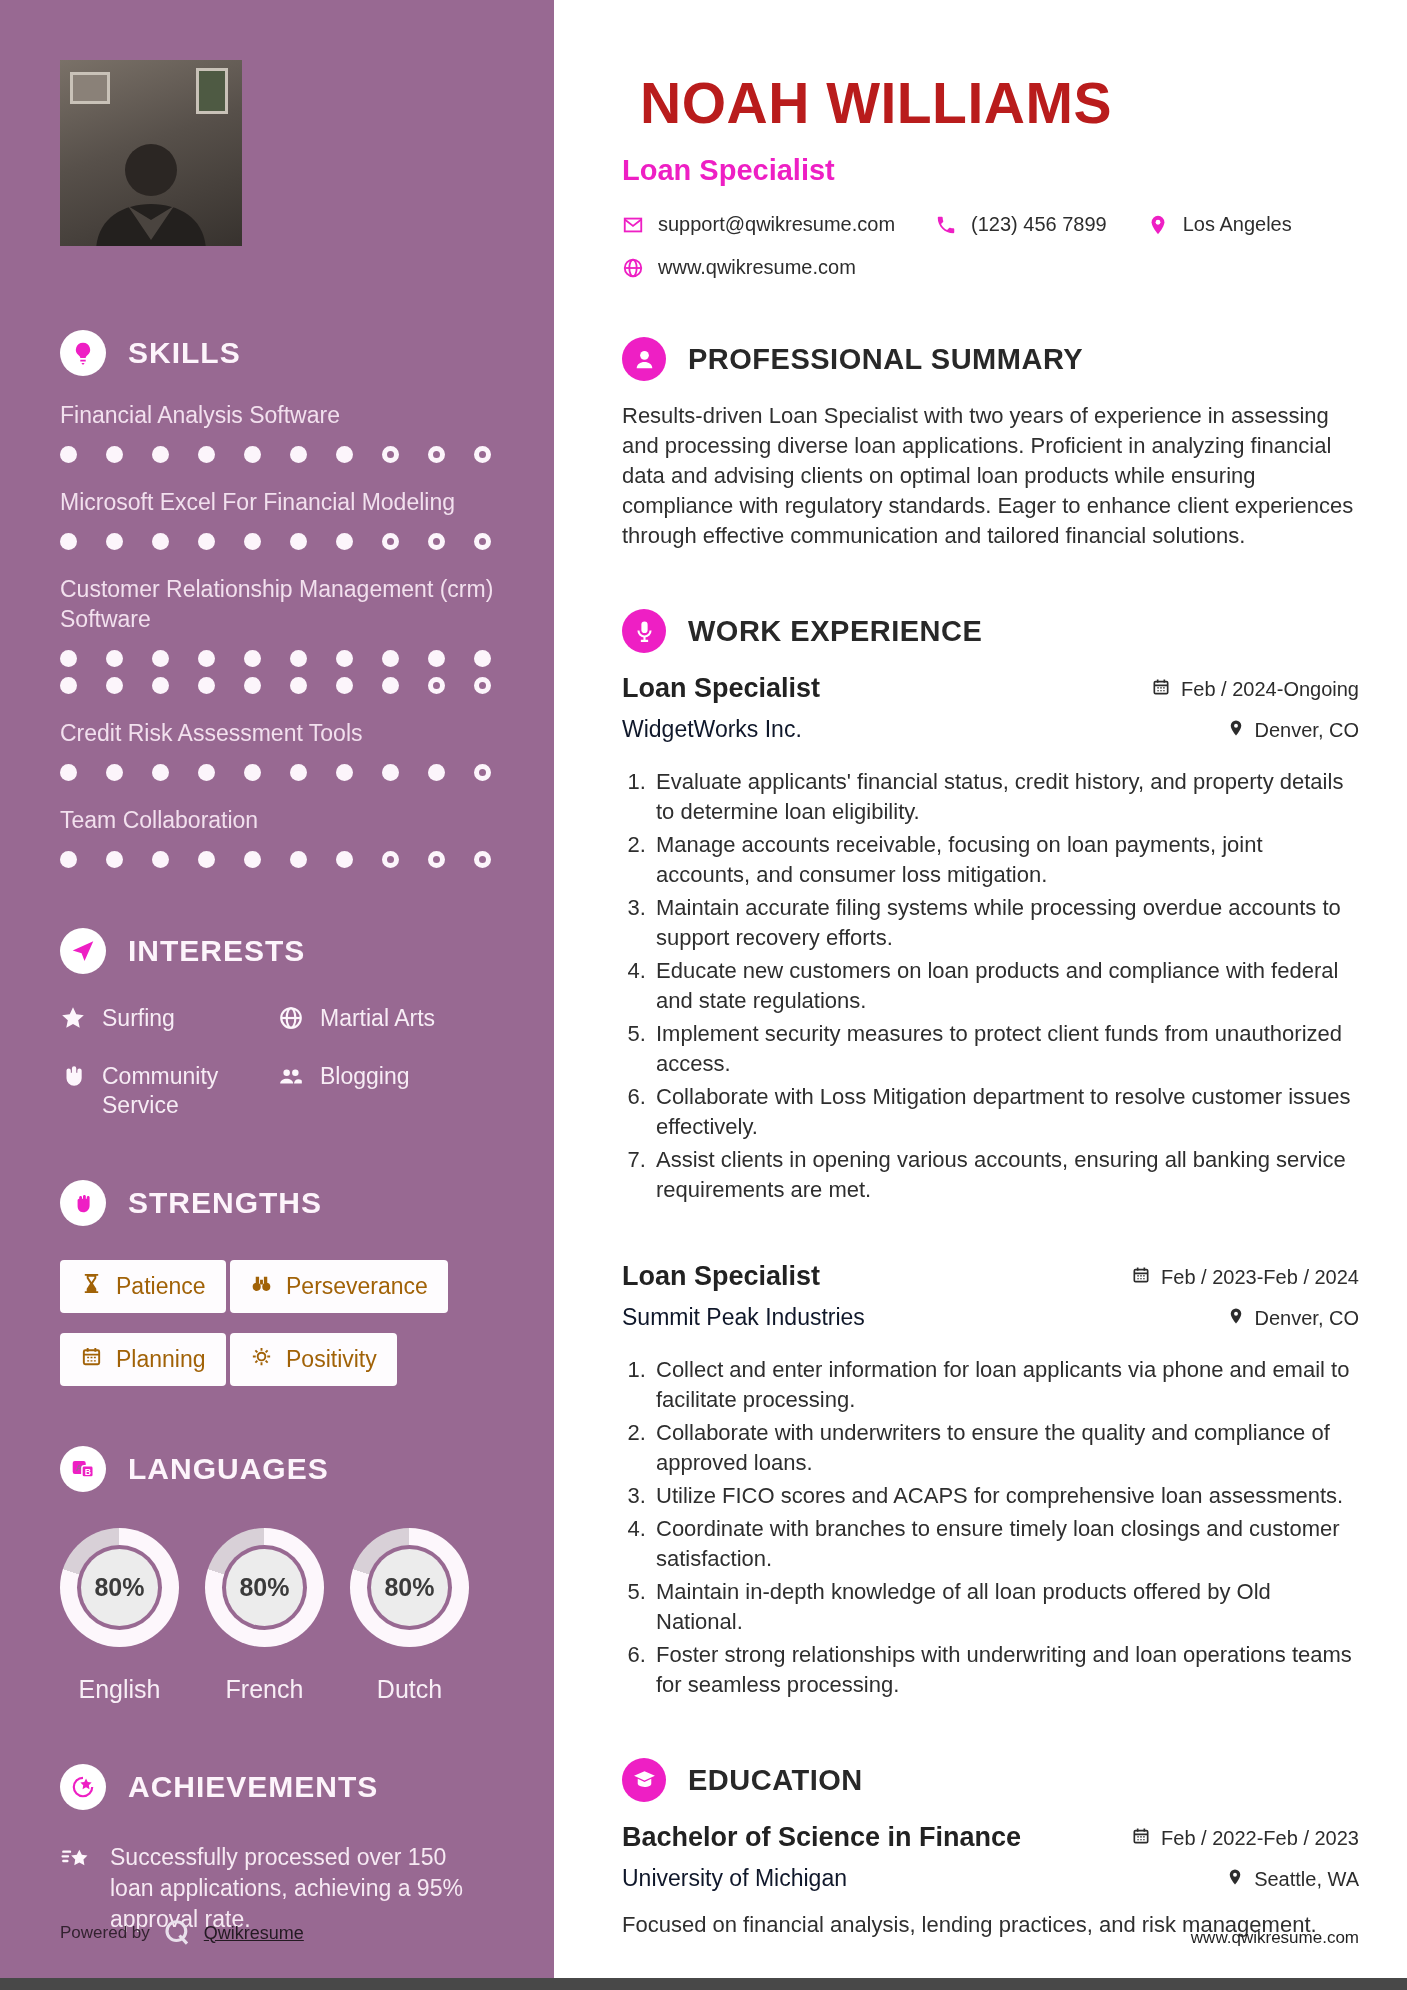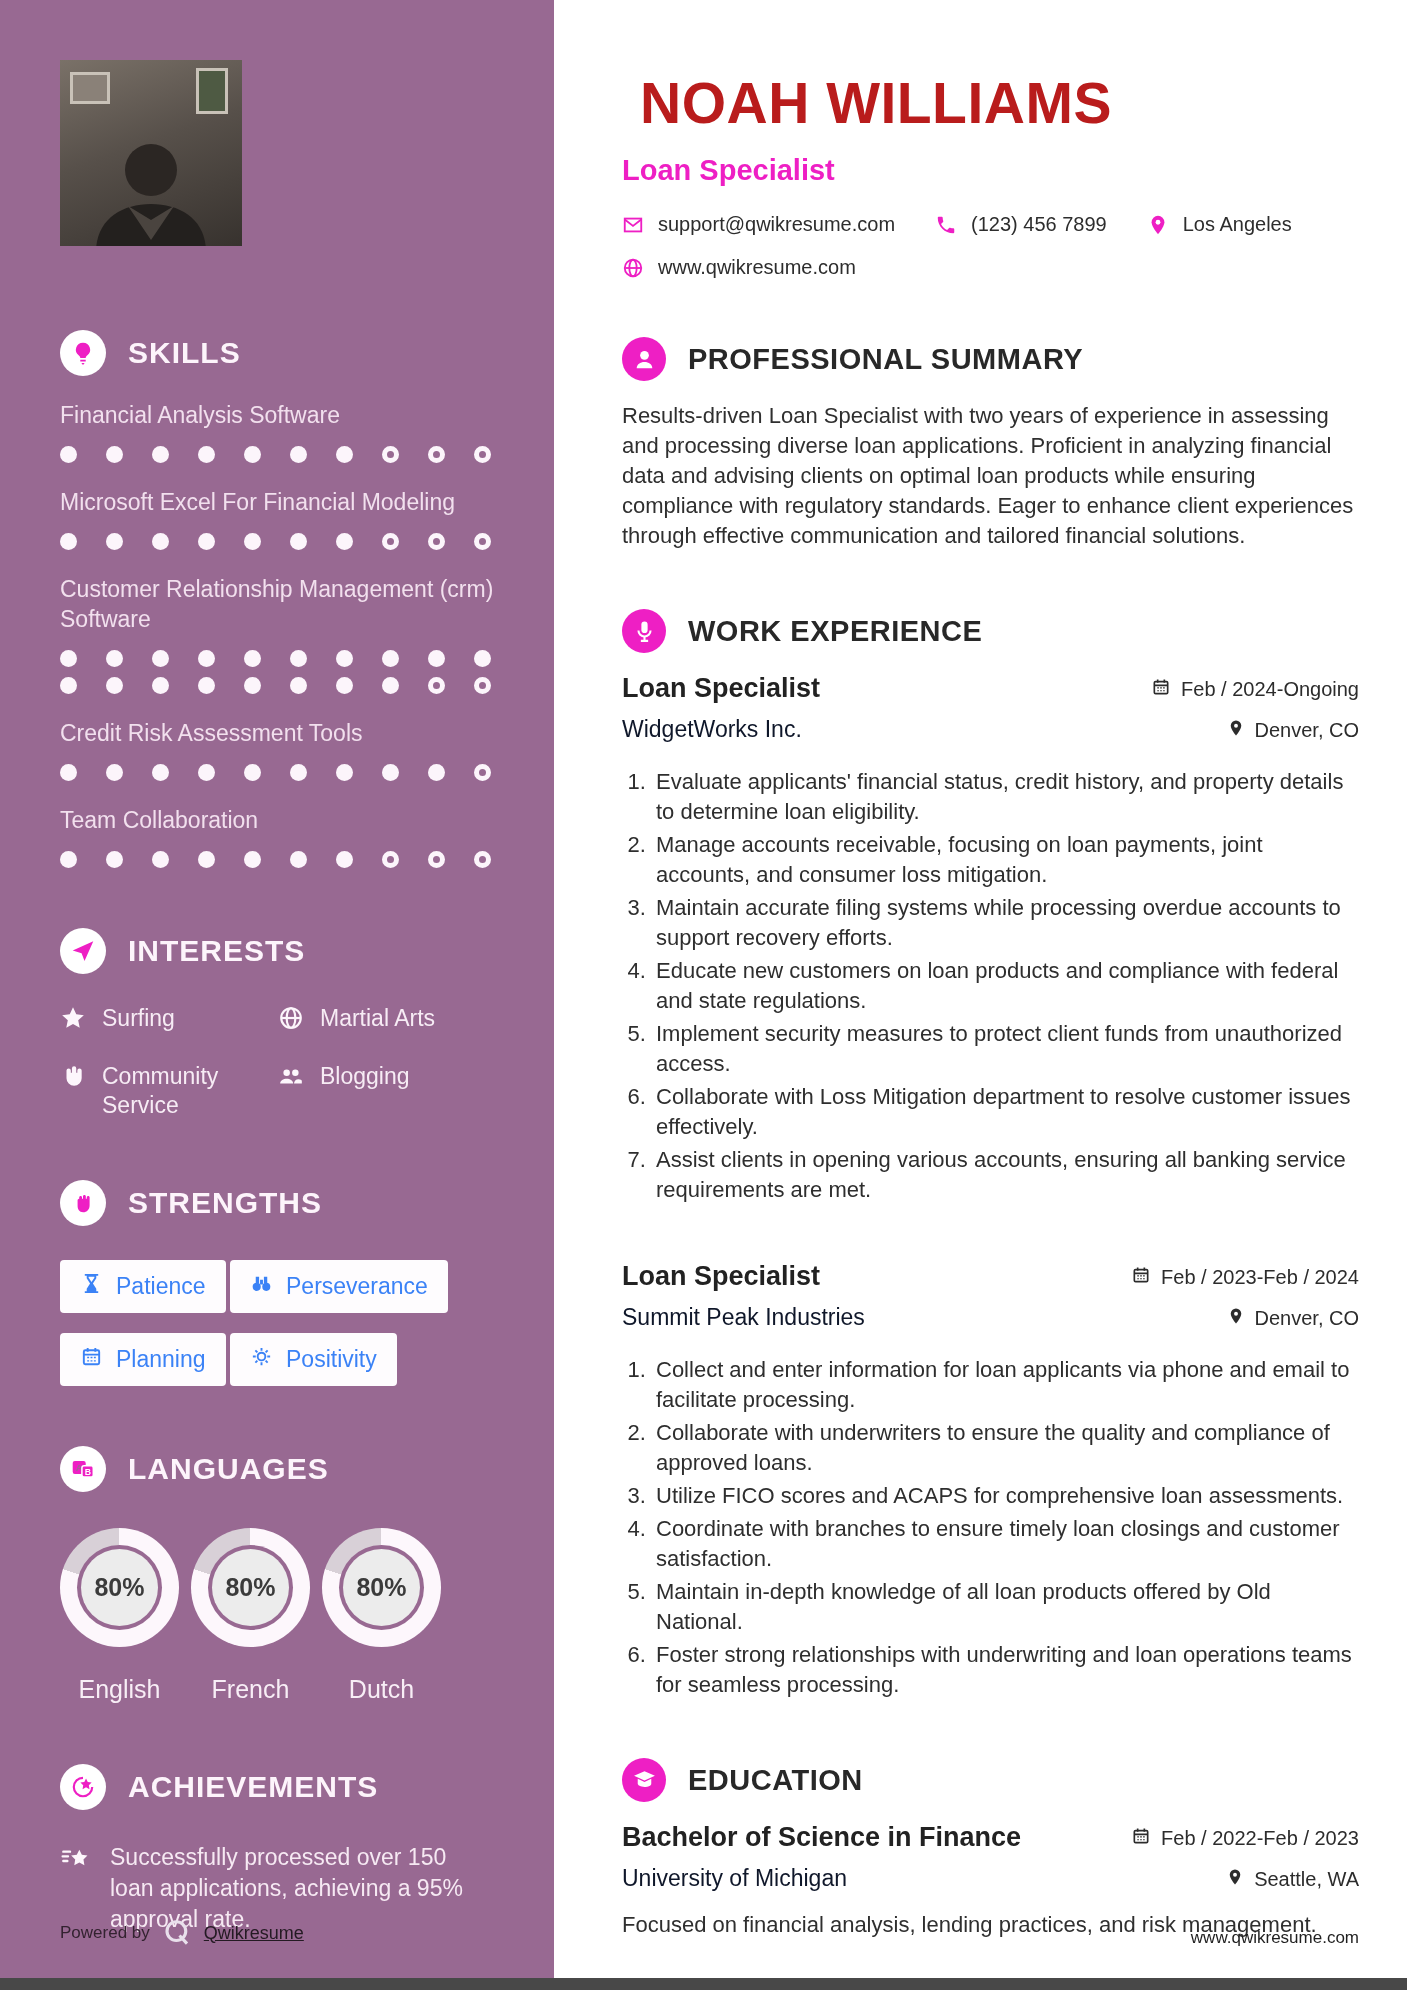--- a/index.html
+++ b/index.html
@@ -25,25 +25,25 @@
   .dot{width:17px;height:17px;border-radius:50%;box-sizing:border-box;}
   .dot.filled{background:#fcf5fb;}
   .dot.empty{border:5px solid #fcf5fb;background:transparent;}
   
   .interests-grid{display:grid;grid-template-columns:218px 1fr;row-gap:24px;margin-top:30px;}
   .interest{display:flex;gap:16px;font-size:23px;line-height:29px;align-items:flex-start;color:#f7ecf5;}
   .it-ico{color:#fdf6fc;flex:0 0 26px;margin-top:1px;}
   .it-ico svg{width:26px;height:26px;}
   
   .chips{display:grid;grid-template-columns:170px auto;row-gap:20px;justify-items:start;margin-top:34px;}
-  .chip{display:inline-flex;align-items:center;gap:13px;background:#fefcfe;color:#3b82f6;
+  .chip{display:inline-flex;align-items:center;gap:13px;background:#fefcfe;color:#a16207;
         font-size:23px;padding:12px 20px;border-radius:4px;}
   .chip svg{width:23px;height:23px;}
   
-  .gauges{display:flex;gap:12px;margin-top:36px;}
+  .gauges{display:flex;gap:26px;margin-top:36px;}
   .gauge{width:119px;text-align:center;}
   .ring{width:119px;height:119px;border-radius:50%;position:relative;}
   .ring-gap{position:absolute;inset:17px;border-radius:50%;background:#986992;}
   .ring-inner{position:absolute;inset:4px;border-radius:50%;background:#ececec;display:flex;
               align-items:center;justify-content:center;font-size:25px;font-weight:700;color:#3b3b3b;}
   .g-label{margin-top:28px;font-size:25px;color:#f8eef6;}
   
   .ach-list{margin-top:32px;}
   .ach{display:flex;gap:18px;margin-bottom:24px;align-items:flex-start;}
   .ach .it-ico{flex:0 0 32px;}

